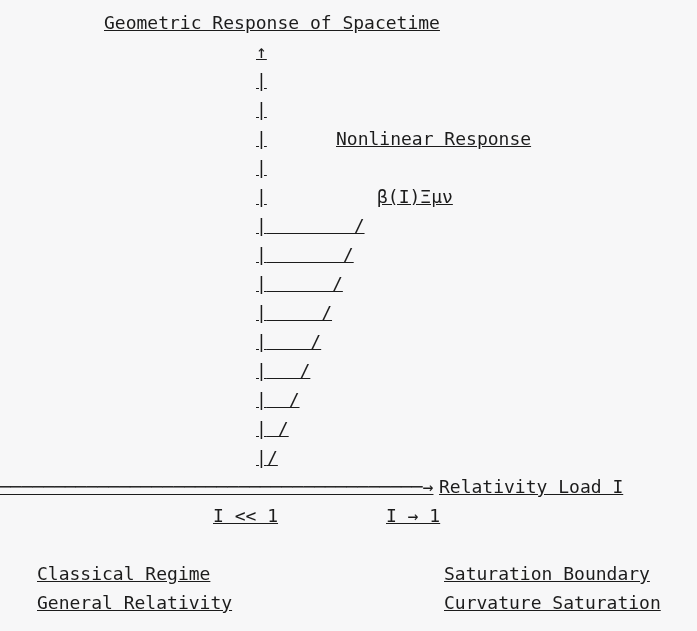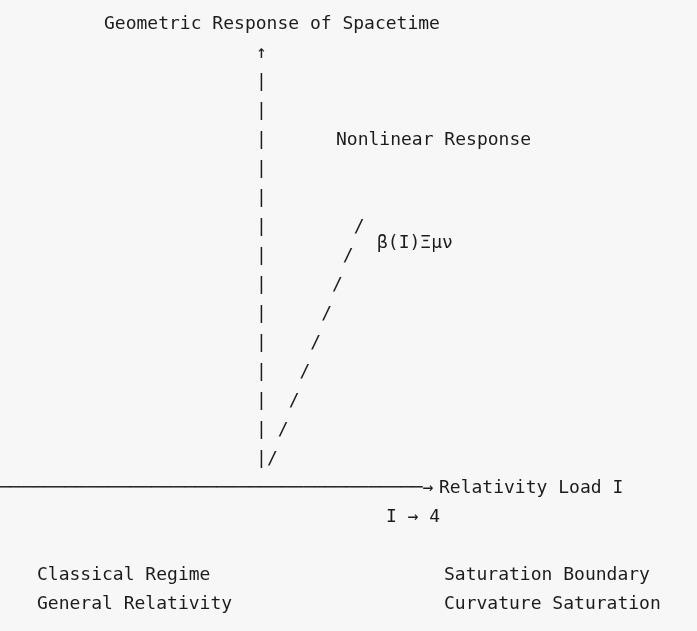--- a/index.html
+++ b/index.html
@@ -13,31 +13,32 @@
     background: #f7f7f8;
     color: #1c1c1c;
     font-family: "DejaVu Sans Mono", "Liberation Mono", monospace;
     font-size: 18px;
     line-height: 29px;
     overflow: hidden;
   }
   .el {
     position: absolute;
     white-space: pre;
+    text-decoration: underline;
   }
   pre.el {
     margin: 0;
     font: inherit;
   }
   .t-title      { left: 104px; top: 8px; }
   .t-yarrow     { left: 256px; top: 37px; }
   .t-ybars      { left: 256px; top: 66px; }
   .t-satregime  { left: 351px; top: 95px; }
   .t-nonlinear  { left: 336px; top: 124px; }
-  .t-beta       { left: 377px; top: 182px; margin-top: 45px; }
+  .t-beta       { left: 377px; top: 182px; }
   .t-slashes    { left: 267px; top: 211px; }
   .t-xline      { left: 0px;   top: 472px; }
   .t-xlabel     { left: 439px; top: 472px; }
   .t-tick-small { left: 213px; top: 501px; }
   .t-tick-limit { left: 386px; top: 501px; }
   .t-classical  { left: 37px;  top: 559px; }
   .t-general    { left: 37px;  top: 588px; }
   .t-satbound   { left: 444px; top: 559px; }
   .t-curvsat    { left: 444px; top: 588px; }
 </style>
@@ -77,22 +78,23 @@
     /
    /
   /
  /
 /</pre>
 
   <div class="el t-xline">───────────────────────────────────────→</div>
 
   <div class="el t-xlabel">Relativity Load I</div>
 
+  <div class="el t-tick-small">I &lt;&lt; 1</div>
 
-  <div class="el t-tick-limit">I → 4</div>
+  <div class="el t-tick-limit">I → 1</div>
 
   <div class="el t-classical">Classical Regime</div>
 
   <div class="el t-satbound">Saturation Boundary</div>
 
   <div class="el t-general">General Relativity</div>
 
   <div class="el t-curvsat">Curvature Saturation</div>
 
 </div>

